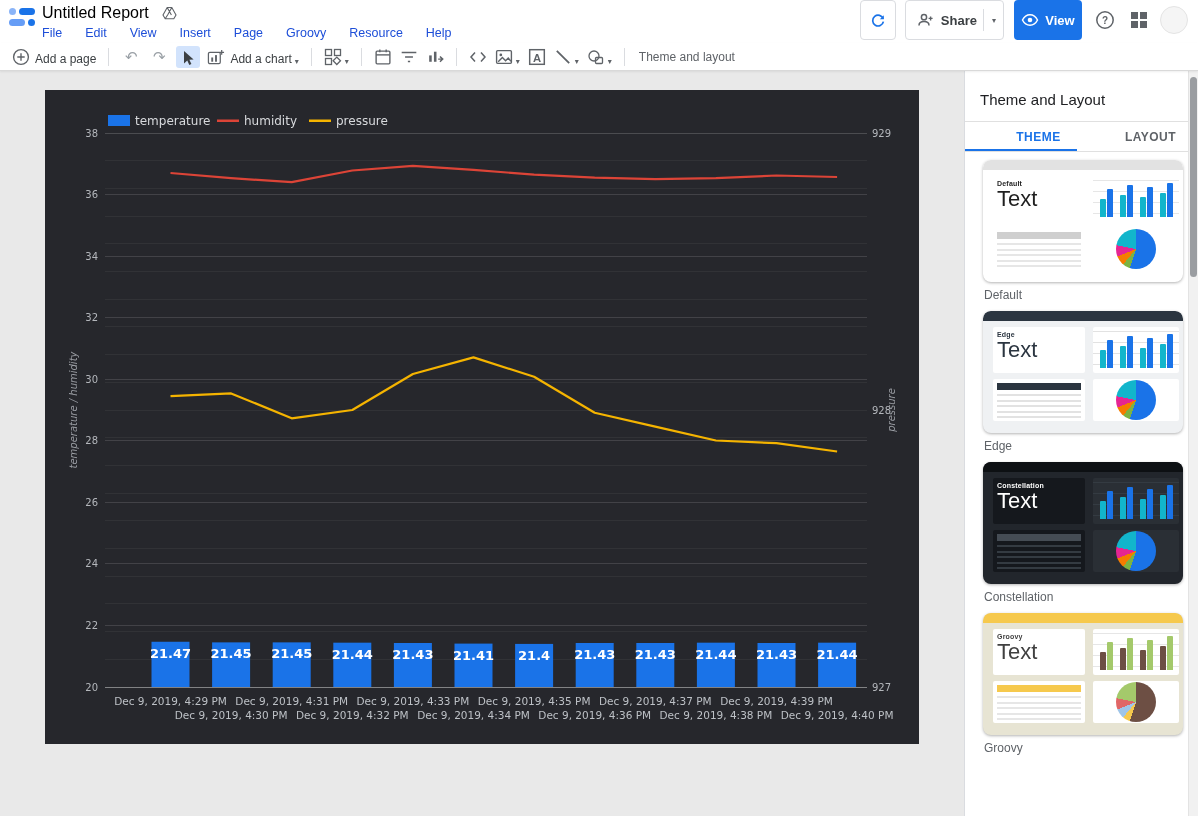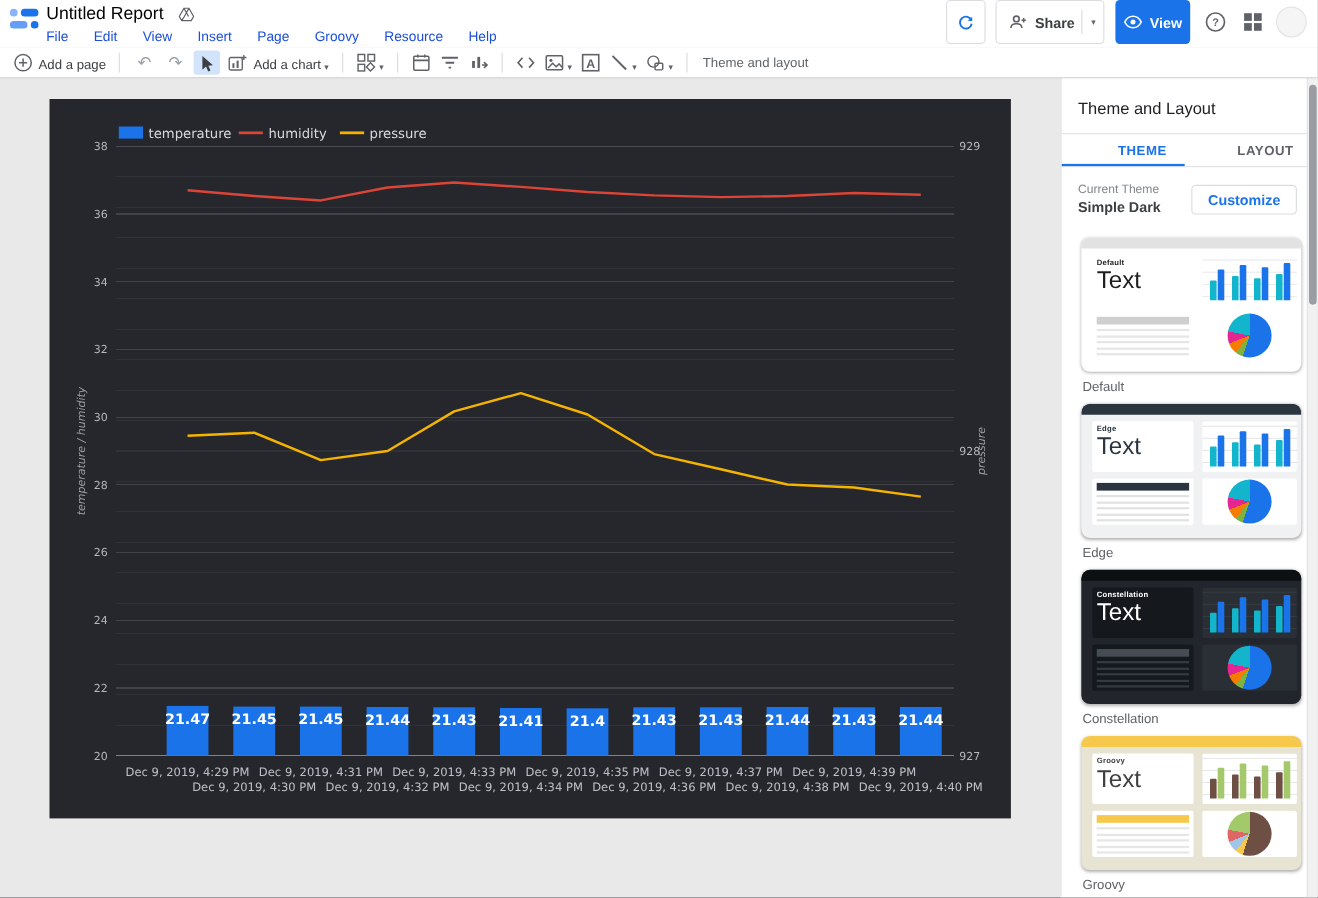--- a/index.html
+++ b/index.html
@@ -348,27 +348,20 @@
         </g>
       </svg></div>
 
   <div id="panel">
     <div id="panel-inner">
       <div id="panel-title">Theme and Layout</div>
       <div id="panel-tabs">
         <div class="panel-tab active">THEME</div>
         <div class="panel-tab">LAYOUT</div>
       </div>
-      <div id="current-theme-row">
-        <div>
-          <div id="current-theme-label">Current Theme</div>
-          <div id="current-theme-name">Simple Dark</div>
-        </div>
-        <button id="customize-btn">Customize</button>
-      </div>
       <div id="theme-list">
   <div>
     <div class="theme-card" style="--bg: #ffffff; --topbar: #e2e2e2; --tpanel: #ffffff; --panel: #ffffff; --text: #1f1f1f; --hbar: #cfcfcf; --line: #e6e6e6;">
       <div class="tc-topbar"></div>
       <div class="tc-body">
         <div class="tc-textblock">
           <div class="tc-name">Default</div>
           <div class="tc-sample">Text</div>
         </div>
         <div class="tc-barpanel">

